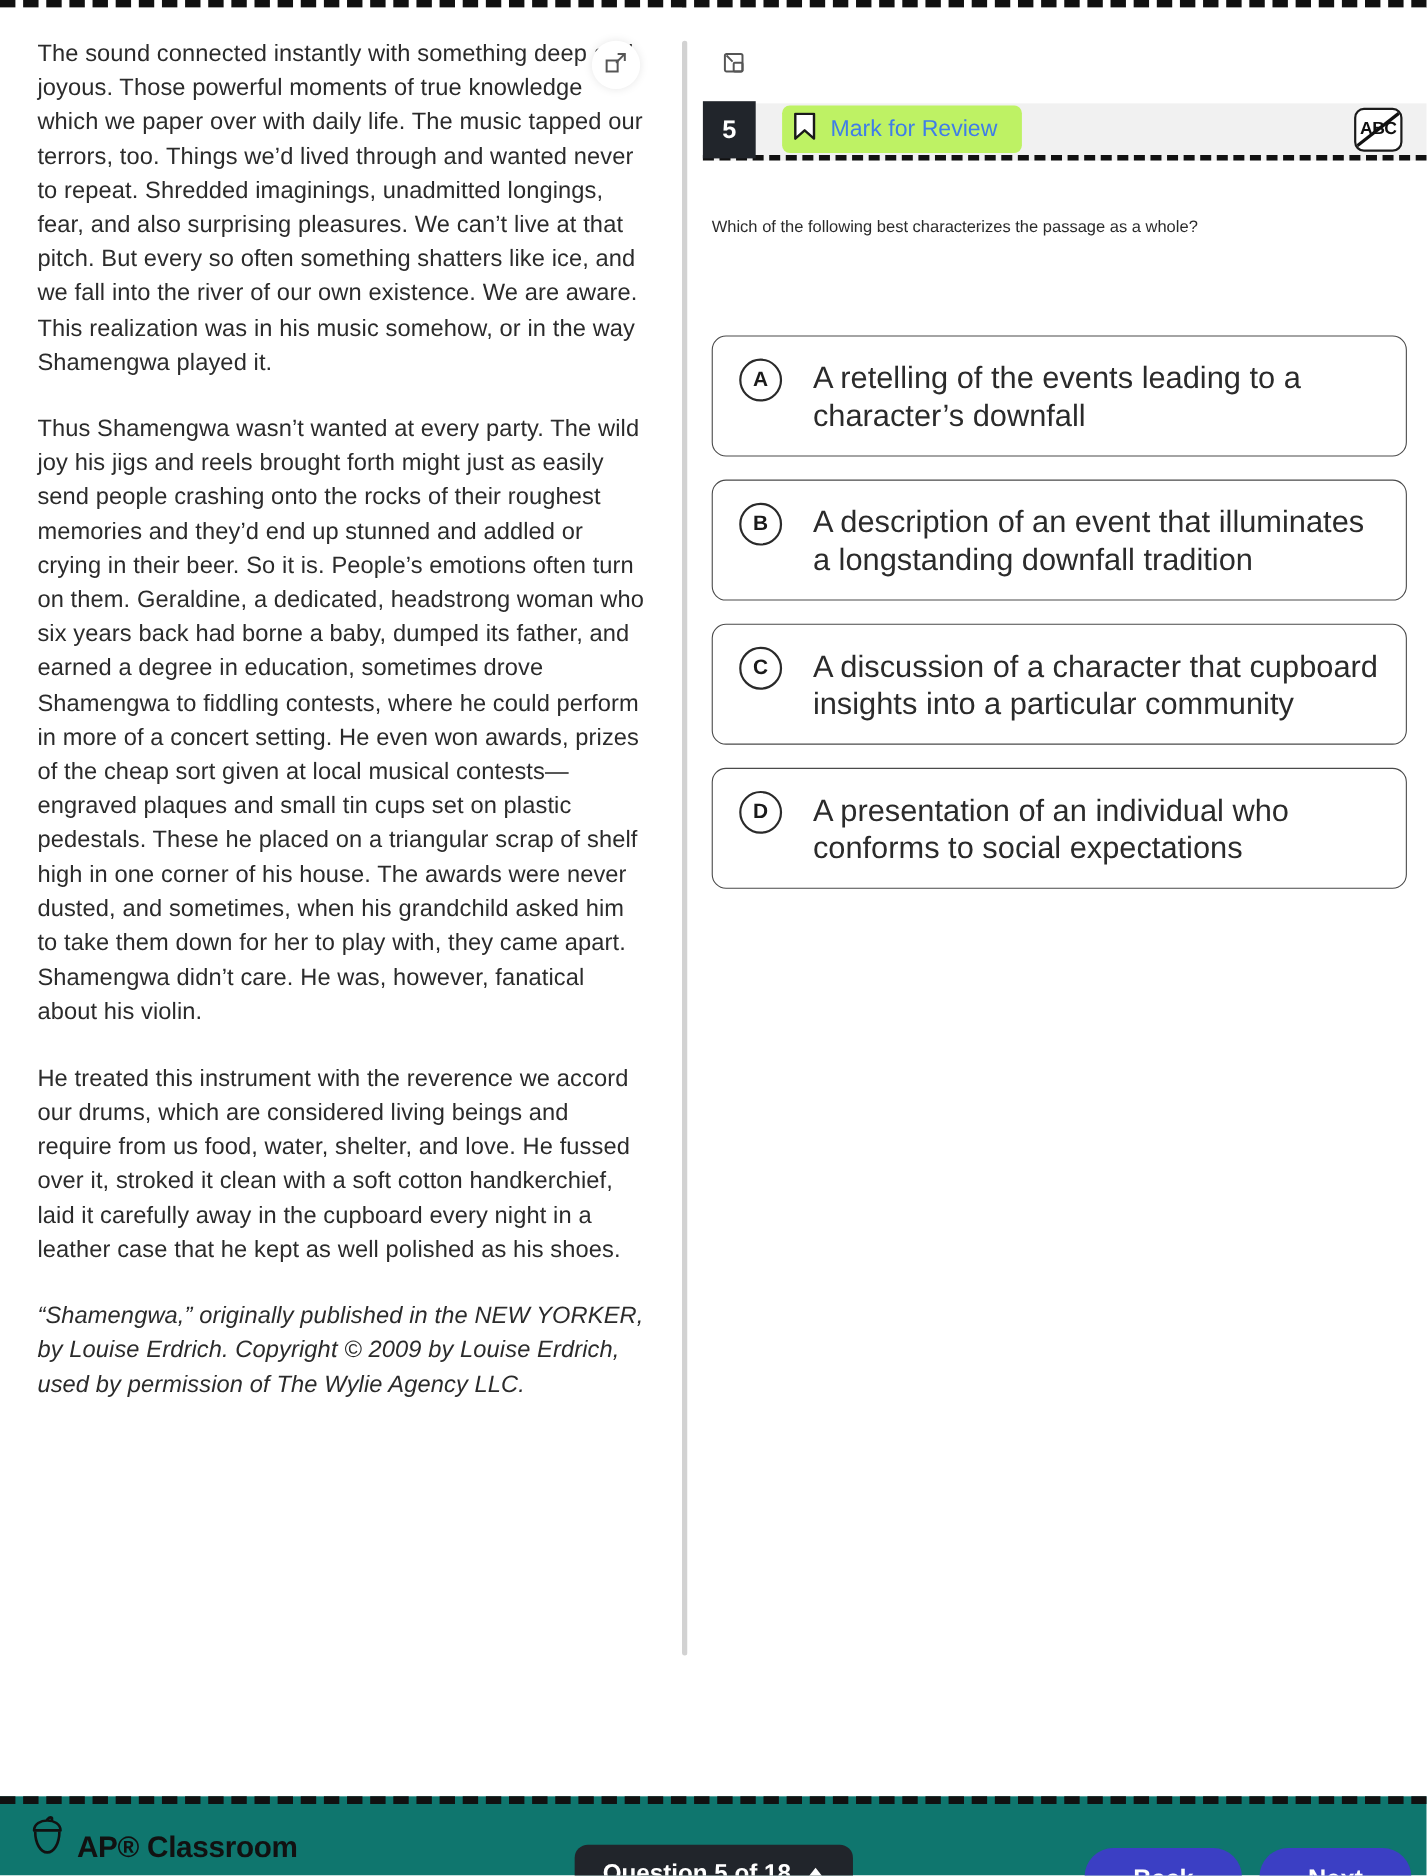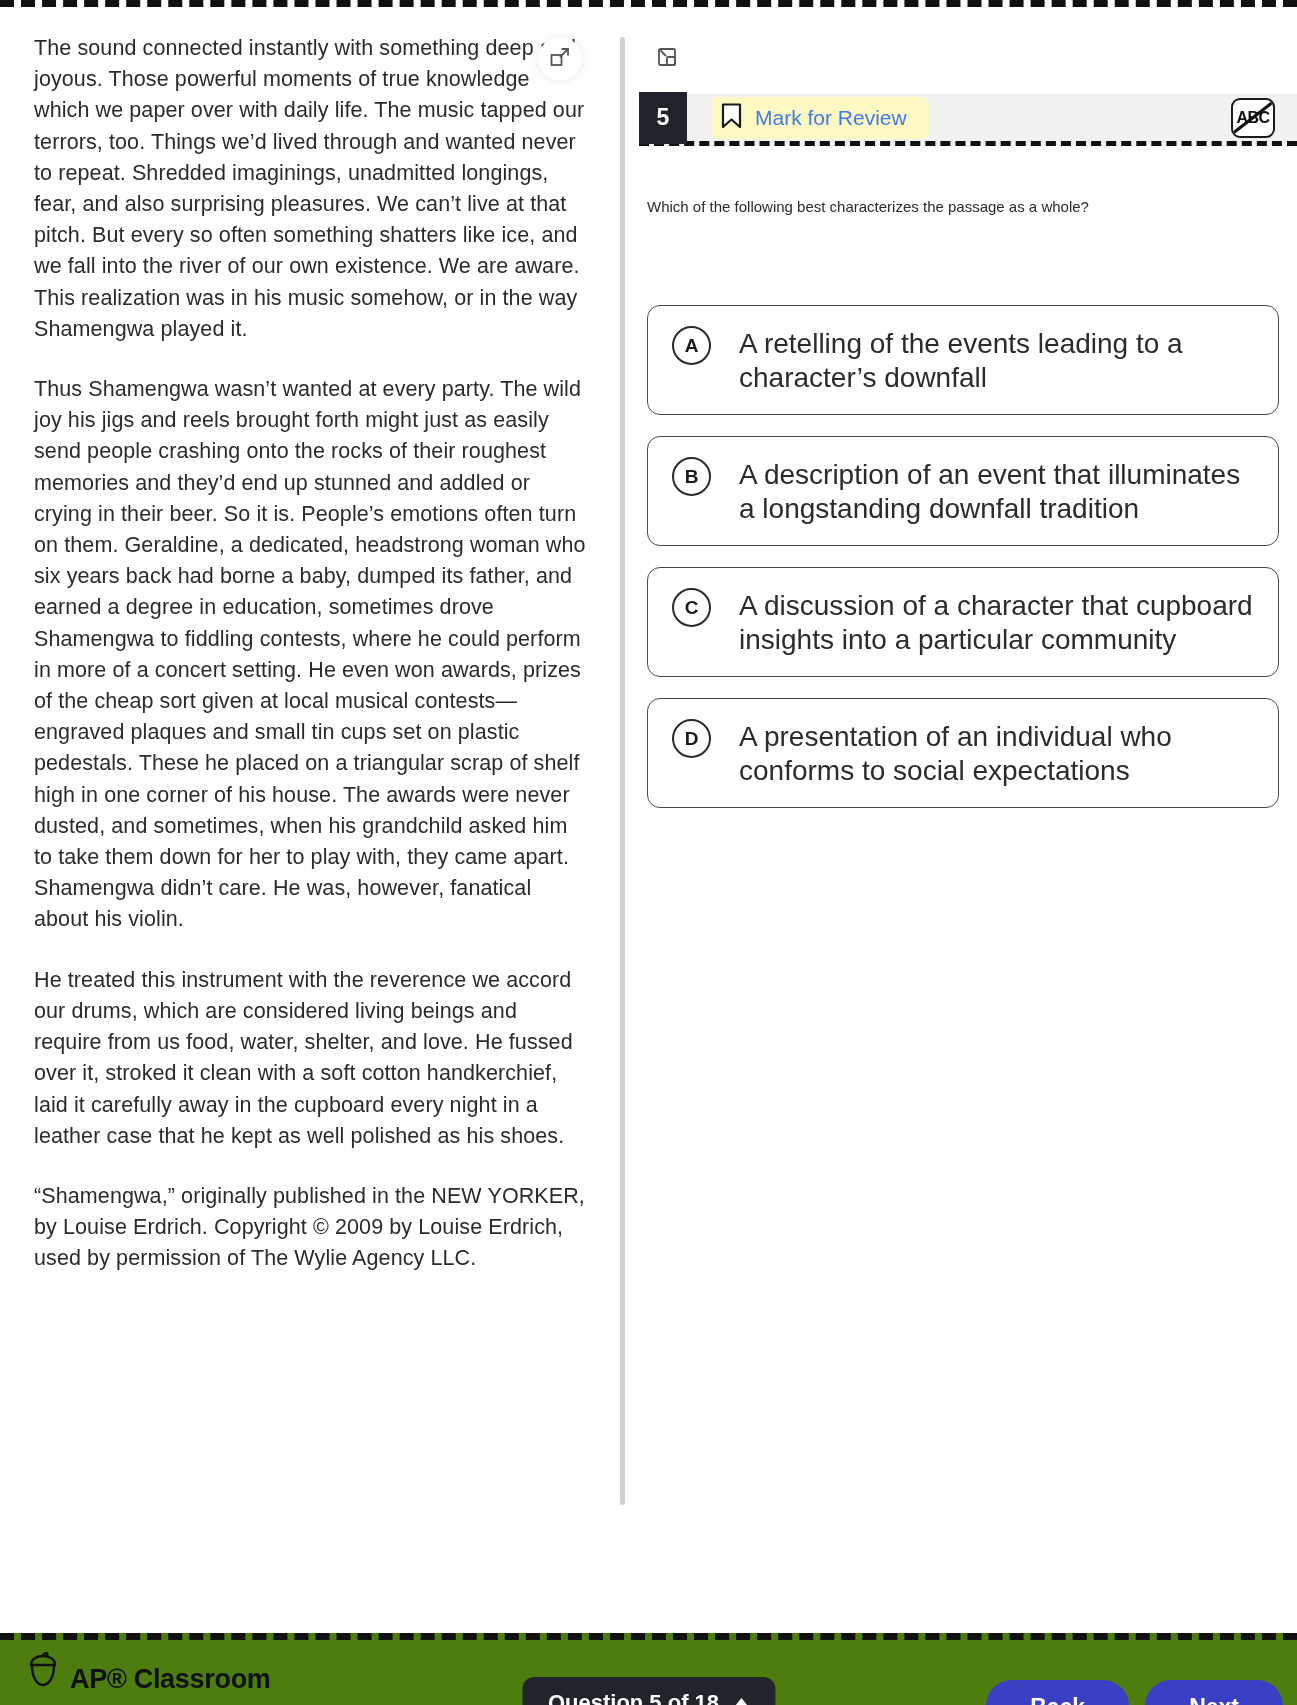--- a/index.html
+++ b/index.html
@@ -42,21 +42,21 @@
   }
 
   .passage-text {
     font-size: 21.5px;
     line-height: 31.2px;
     color: #2b2b2b;
     letter-spacing: .1px;
   }
 
   .passage-text p { margin-bottom: 29px; }
-  .passage-text p:last-child { margin-bottom: 0; }
+  .passage-text p:last-child { margin-bottom: 0; font-style: italic; }
 
   
   .expand-btn {
     position: absolute;
     top: 30px;
     right: 38px;
     width: 44px;
     height: 44px;
     border-radius: 50%;
     background: #ffffff;
@@ -124,21 +124,21 @@
     flex: none;
   }
 
   .mark-review {
     display: flex;
     align-items: center;
     gap: 13px;
     margin-left: 24px;
     padding: 6px 22px 6px 10px;
     border-radius: 7px;
-    background: #fef9c3;
+    background: #bef264;
   }
 
   .mark-review-label {
     color: #3f7de8;
     font-size: 21px;
   }
 
   .abc-btn {
     position: absolute;
     right: 22px;
@@ -226,21 +226,21 @@
     padding-top: 2px;
   }
 
   
   .bottom-bar {
     position: absolute;
     left: 0;
     bottom: 0;
     width: 1297px;
     height: 72px;
-    background: #4d7c0f;
+    background: #0f766e;
     border-top: 7px dashed #111111;
     display: flex;
     align-items: center;
   }
 
   .brand {
     display: flex;
     align-items: flex-end;
     gap: 10px;
     margin-left: 26px;

